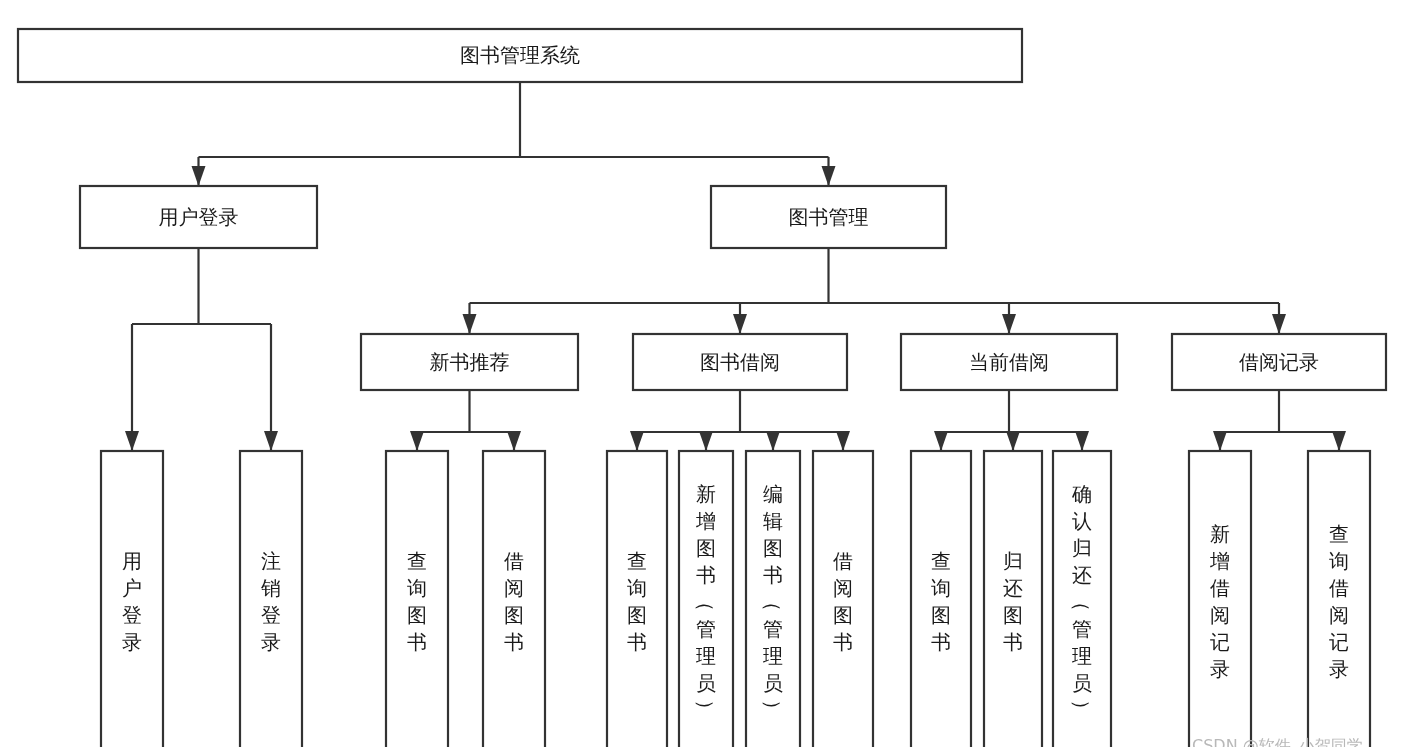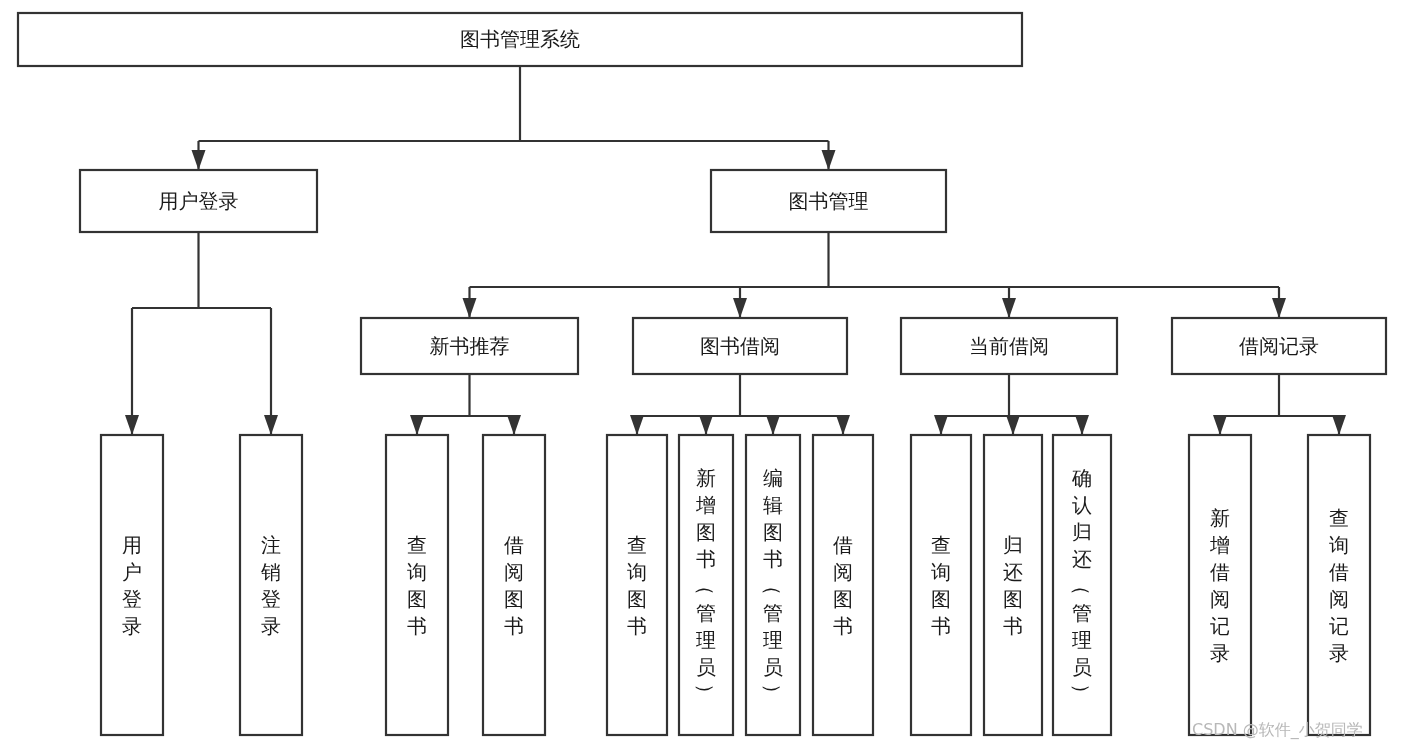--- a/index.html
+++ b/index.html
@@ -11,21 +11,21 @@
   body {
     width: 1405px;
     height: 747px;
     font-family: "DejaVu Sans", "Liberation Sans", sans-serif;
     position: relative;
     overflow: hidden;
   }
   #diagram-root {
     position: absolute;
     left: 0;
-    top: 0;
+    top: 16px;
     width: 1405px;
     height: 547px;
   }
   svg.diagram-canvas {
     display: block;
     width: 1405px;
     height: 747px;
   }
   .node-box {
     fill: #ffffff;

